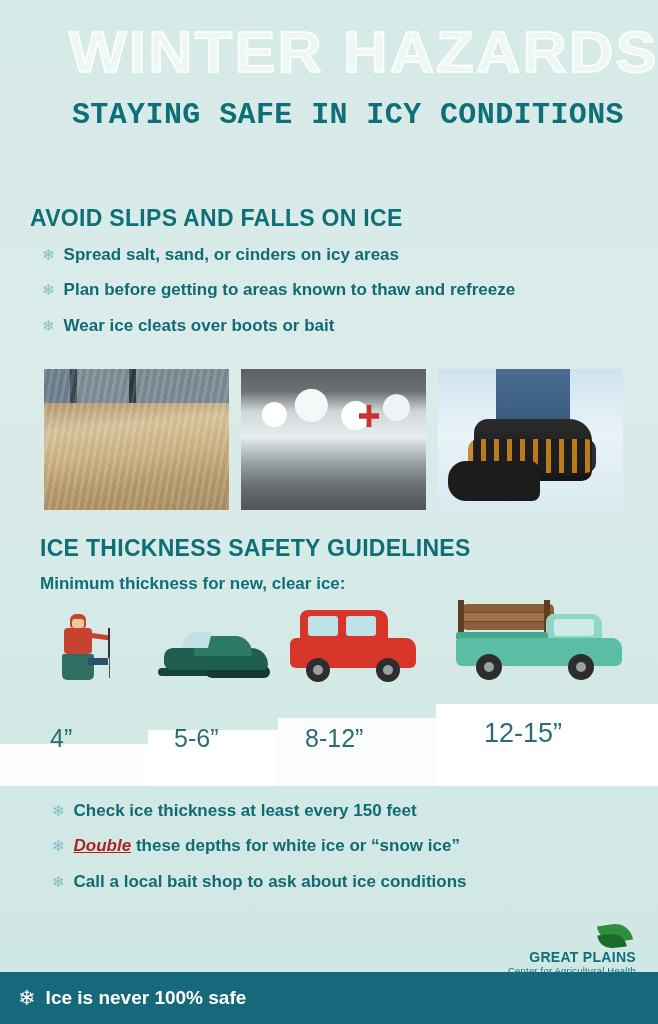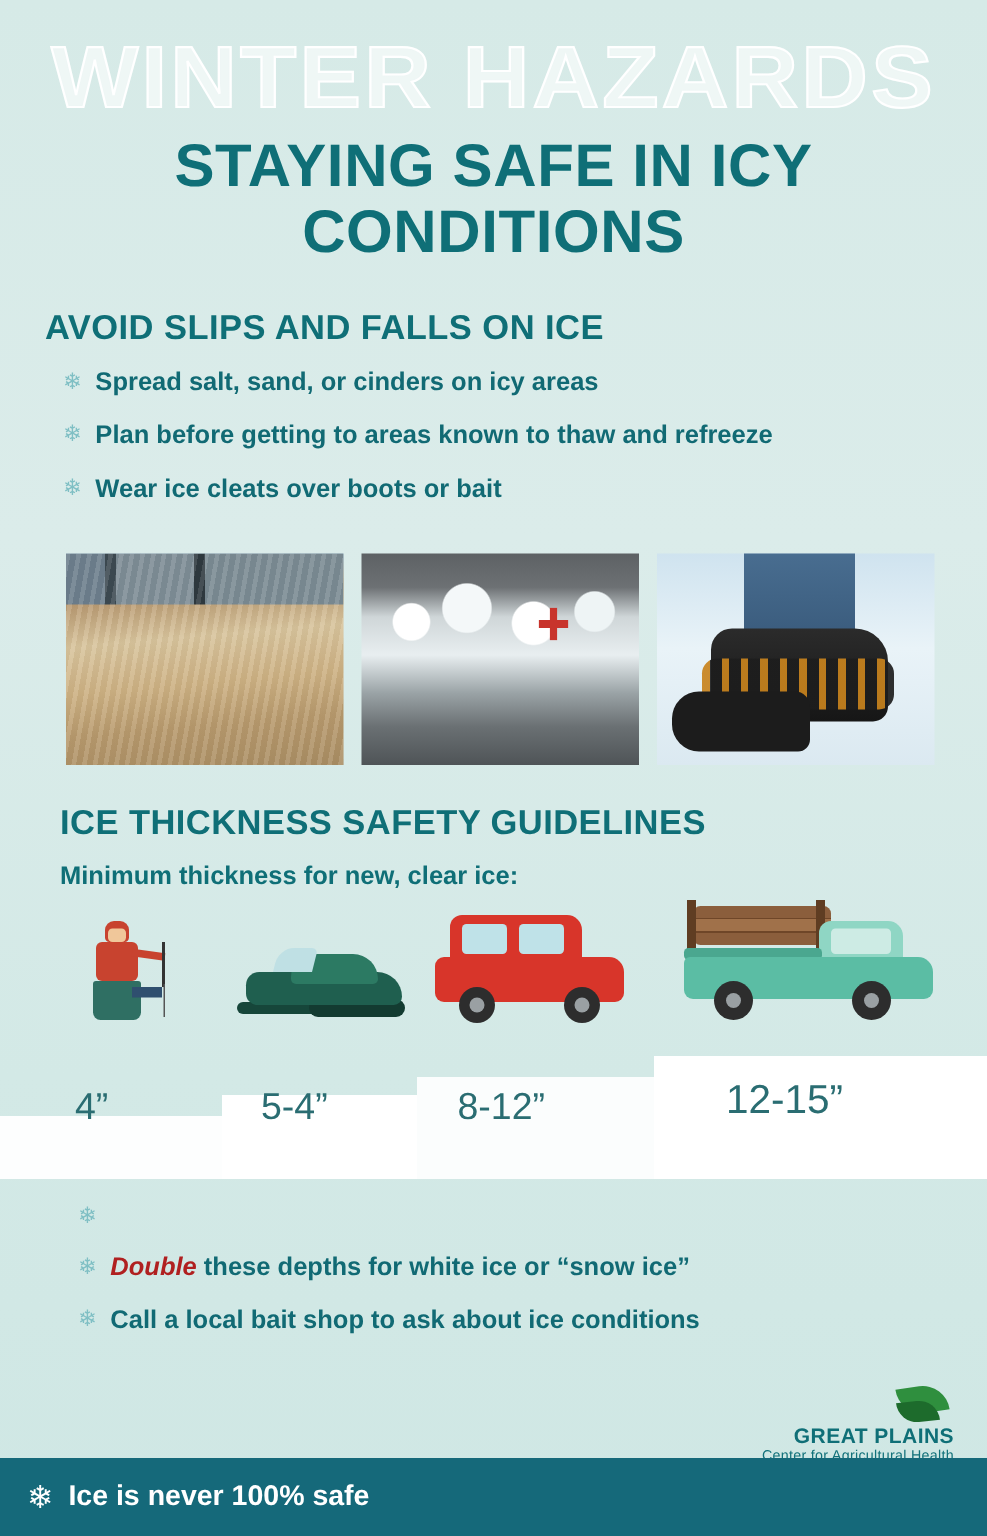--- a/index.html
+++ b/index.html
@@ -16,41 +16,42 @@
   .poster {
     position: relative;
     width: 658px;
     height: 1024px;
     background: linear-gradient(180deg, #d6eae7 0%, #dbecea 35%, #d3e9e6 70%, #cfe7e4 100%);
     overflow: hidden;
   }
   
   .header {
     padding: 22px 18px 0 18px;
-    text-align: center;
+    text-align: right;
   }
   .title-outline {
     font-family: "Liberation Sans", sans-serif;
     font-size: 58px;
     font-weight: bold;
     letter-spacing: 2px;
     color: transparent;
     -webkit-text-stroke: 1.4px #ffffff;
     text-shadow: 0 0 1px rgba(255,255,255,0.6);
     line-height: 1.05;
     margin: 0 0 6px 0;
     transform: scaleX(1.06);
   }
   .subtitle {
-    font-size: 40px;
+    font-size: 30px;
     font-weight: bold;
     color: #0f6f77;
     letter-spacing: 0.4px;
-    margin: 4px;
+    margin: 16px;
     line-height: 1.1;
+    font-family: Liberation Mono, monospace;
   }
   
   .section-heading {
     font-size: 23px;
     font-weight: bold;
     color: #0f6f77;
     letter-spacing: 0.3px;
     margin: 0 0 12px 0;
   }
   .section-sub {
@@ -85,20 +86,21 @@
   }
   .bullet-text {
     font-size: 17px;
     font-weight: bold;
     color: #116a74;
     line-height: 1.25;
   }
   .bullet-text .emph {
     font-style: italic;
     color: #b02020;
+    text-decoration: underline;
   }
   
   .photos {
     position: absolute;
     top: 369px;
     left: 44px;
     display: flex;
     gap: 12px;
   }
   .photo {
@@ -421,29 +423,30 @@
     </div>
 
     <div class="steps">
       <div class="step s1"></div>
       <div class="step s2"></div>
       <div class="step s3"></div>
       <div class="step s4"></div>
     </div>
 
     <div class="measure m1">4”</div>
-    <div class="measure m2">5-4”</div>
+    <div class="measure m2">5-6”</div>
     <div class="measure m3">8-12”</div>
     <div class="measure m4">12-15”</div>
   </div>
 
   <div class="sec3">
     <ul class="bullet-list">
       <li class="bullet">
         <span class="flake">❄</span>
+        <span class="bullet-text">Check ice thickness at least every 150 feet</span>
       </li>
       <li class="bullet">
         <span class="flake">❄</span>
         <span class="bullet-text"><span class="emph">Double</span><span> these depths for white ice or “snow ice”</span></span>
       </li>
       <li class="bullet">
         <span class="flake">❄</span>
         <span class="bullet-text">Call a local bait shop to ask about ice conditions</span>
       </li>
     </ul>

